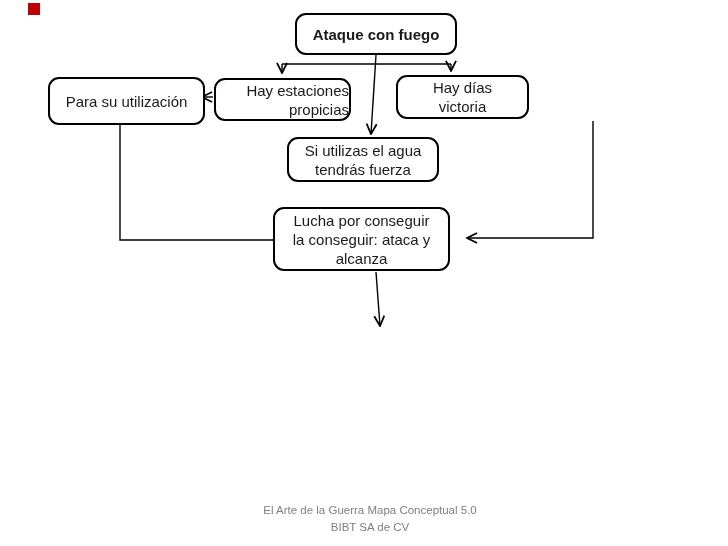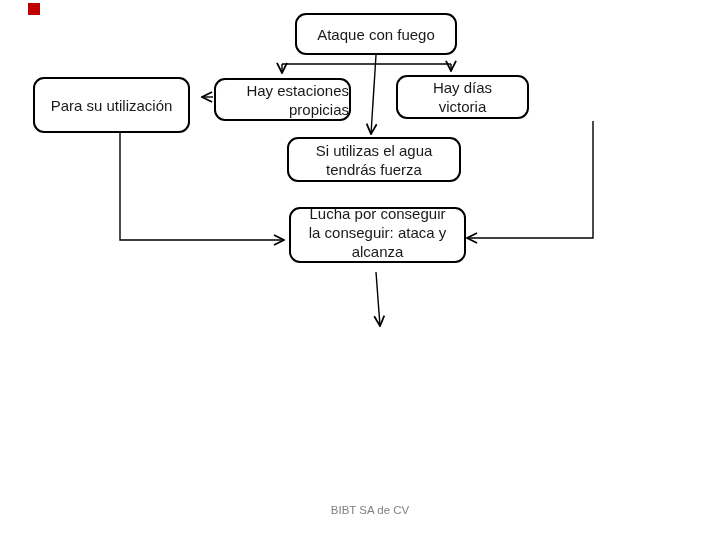--- a/index.html
+++ b/index.html
@@ -13,28 +13,28 @@
   }
   svg.connectors { position:absolute; left:0; top:0; width:728px; height:546px; }
   svg.connectors path { stroke:#000000; stroke-width:1.4; fill:none; }
   .node {
     position:absolute; box-sizing:border-box;
     border:2.5px solid #000000; border-radius:11px; background:#ffffff;
     display:flex; flex-direction:column; align-items:center; justify-content:center;
     text-align:center; font-size:15px; line-height:19px; color:#1a1a1a;
   }
   .node .ln { white-space:nowrap; }
-  .node.bold { font-weight:normal; }
+  .node.bold { font-weight:bold; }
   #node-root       { left:295px; top:13px;  width:162px; height:42px; }
-  #node-uso        { left:33px;  top:77px;  width:157px; height:56px; }
+  #node-uso        { left:48px;  top:77px;  width:157px; height:48px; }
   #node-estaciones { left:214px; top:78px;  width:137px; height:43px;align-items:flex-end; }
   #node-dias       { left:396px; top:75px;  width:133px; height:44px;text-align:center; }
   #node-ataques    { left:524px; top:77px;  width:140px; height:44px; }
-  #node-agua       { left:287px; top:137px; width:174px; height:45px;align-items:center; }
-  #node-lucha      { left:289px; top:207px; width:177px; height:56px;justify-content:flex-end; }
+  #node-agua       { left:287px; top:137px; width:152px; height:45px;align-items:center; }
+  #node-lucha      { left:273px; top:207px; width:177px; height:64px; }
   #node-ira        { left:283px; top:330px; width:191px; height:94px; }
   .footer {
     position:absolute; left:164px; top:502px; width:412px;
     text-align:center; color:#7f7f7f; font-size:11.5px; line-height:17px;
   }
 </style>
 </head>
 <body>
 
 <div class="slide">
@@ -83,16 +83,17 @@
   </div>
 
   <div class="node" id="node-lucha">
     <div class="ln">Lucha por conseguir</div>
     <div class="ln">la conseguir: ataca y</div>
     <div class="ln">alcanza</div>
   </div>
 
 
   <div class="footer">
+    <div>El Arte de la Guerra Mapa Conceptual 5.0</div>
     <div>BIBT SA de CV</div>
   </div>
 
 </div>
 
 </body></html>

